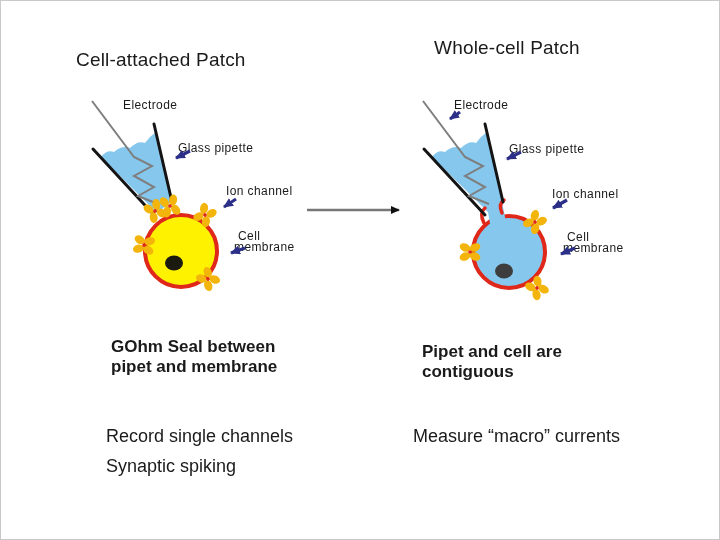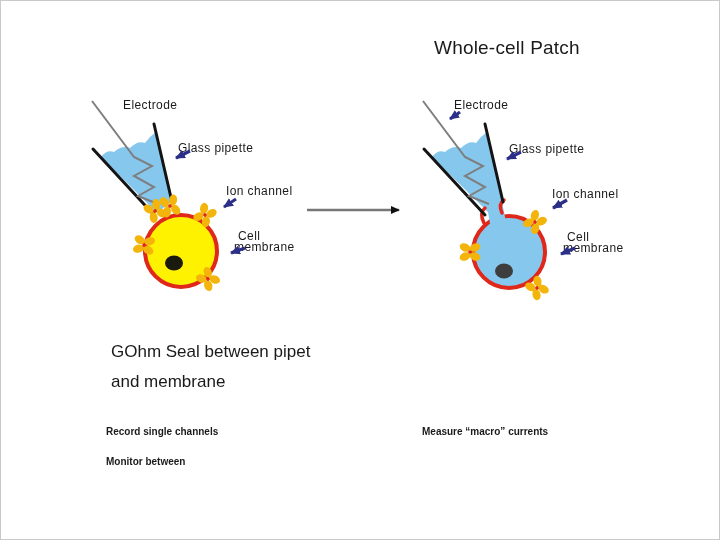--- a/index.html
+++ b/index.html
@@ -4,22 +4,22 @@
 <style>
   html,body{margin:0;padding:0;background:#eee;}
   .slide{
     position:relative;width:720px;height:540px;background:#ffffff;
     box-sizing:border-box;border:1px solid #c9c9c9;overflow:hidden;
     font-family:"Liberation Sans", sans-serif;color:#1a1a1a;
   }
   .slide svg{position:absolute;left:0;top:0;}
   .txt{position:absolute;white-space:pre-wrap;}
   .title{font-size:19px;letter-spacing:.2px;}
-  .note{font-size:17px;line-height:30px;}
-  .bullet{font-size:10px;font-weight:bold;}
+  .note{font-size:17px;line-height:20px;font-weight:bold;}
+  .bullet{font-size:18px;}
   
   .wall{stroke:#141414;stroke-width:3;stroke-linecap:round;}
   .wire{stroke:#7e7e7e;stroke-width:2;fill:none;stroke-linejoin:miter;}
   .dlabel{font-family:"Liberation Sans",sans-serif;font-size:12px;fill:#1a1a1a;letter-spacing:.4px;}
   .navy{stroke:#2B2F87;stroke-width:3.2;}
   .curl{stroke:#E0281A;stroke-width:3.5;fill:none;stroke-linecap:round;}
   .gray-arrow{stroke:#777777;stroke-width:2.4;}
 </style>
 </head>
 <body>
@@ -86,20 +86,22 @@
       <text x="508" y="152" class="dlabel">Glass pipette</text>
       <line x1="520" y1="151" x2="506" y2="158" class="navy" marker-end="url(#ah-navy)"></line>
       <text x="551" y="197" class="dlabel">Ion channel</text>
       <line x1="566" y1="199" x2="552" y2="207" class="navy" marker-end="url(#ah-navy)"></line>
       <text x="566" y="240" class="dlabel">Cell</text>
       <text x="562" y="251" class="dlabel">membrane</text>
       <line x1="574" y1="247" x2="560" y2="253" class="navy" marker-end="url(#ah-navy)"></line>
     </g>
   </svg>
 
+  <div class="txt title" style="left:75px;top:48px">Cell-attached Patch</div>
   <div class="txt title" style="left:433px;top:36px">Whole-cell Patch</div>
 
   <div class="txt note" style="left:110px;top:336px;width:200px">GOhm Seal between pipet and membrane</div>
+  <div class="txt note" style="left:421px;top:341px;width:175px">Pipet and cell are contiguous</div>
 
   <div class="txt bullet" style="left:105px;top:425px">Record single channels</div>
-  <div class="txt bullet" style="left:105px;top:455px">Monitor between</div>
-  <div class="txt bullet" style="left:421px;top:425px">Measure “macro” currents</div>
+  <div class="txt bullet" style="left:105px;top:455px">Synaptic spiking</div>
+  <div class="txt bullet" style="left:412px;top:425px">Measure “macro” currents</div>
 </div>
 
 </body></html>

